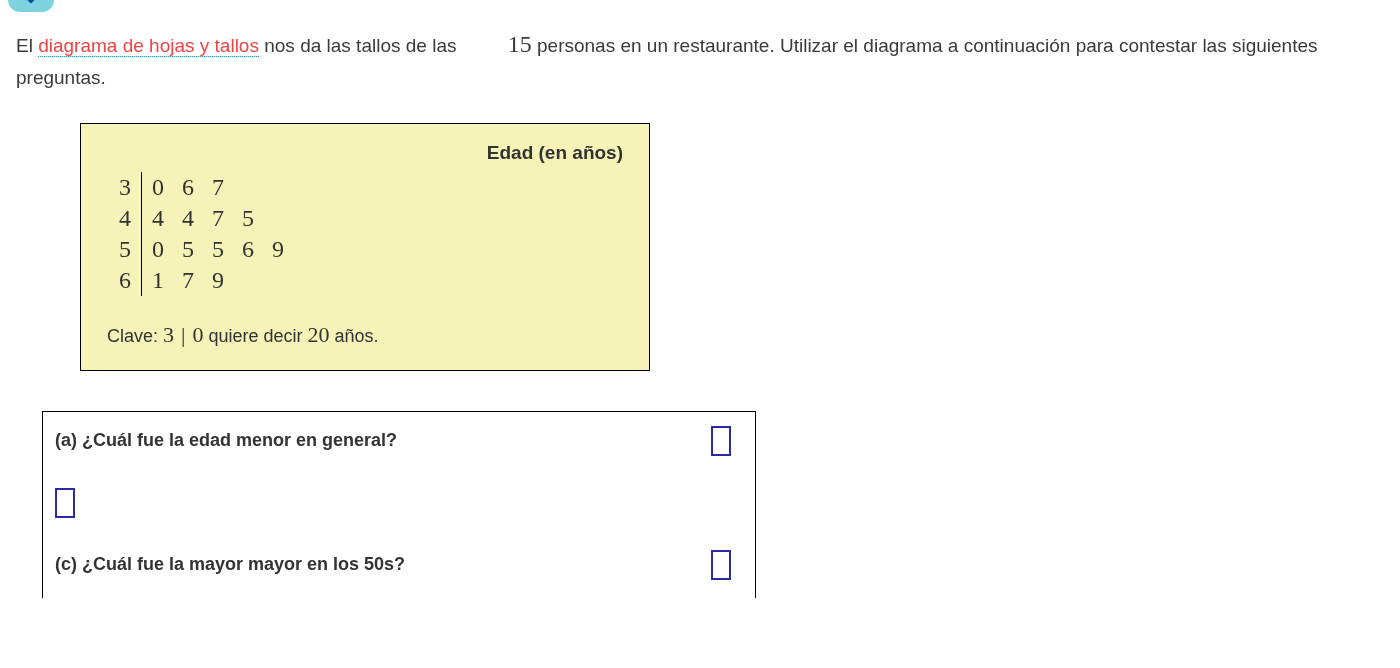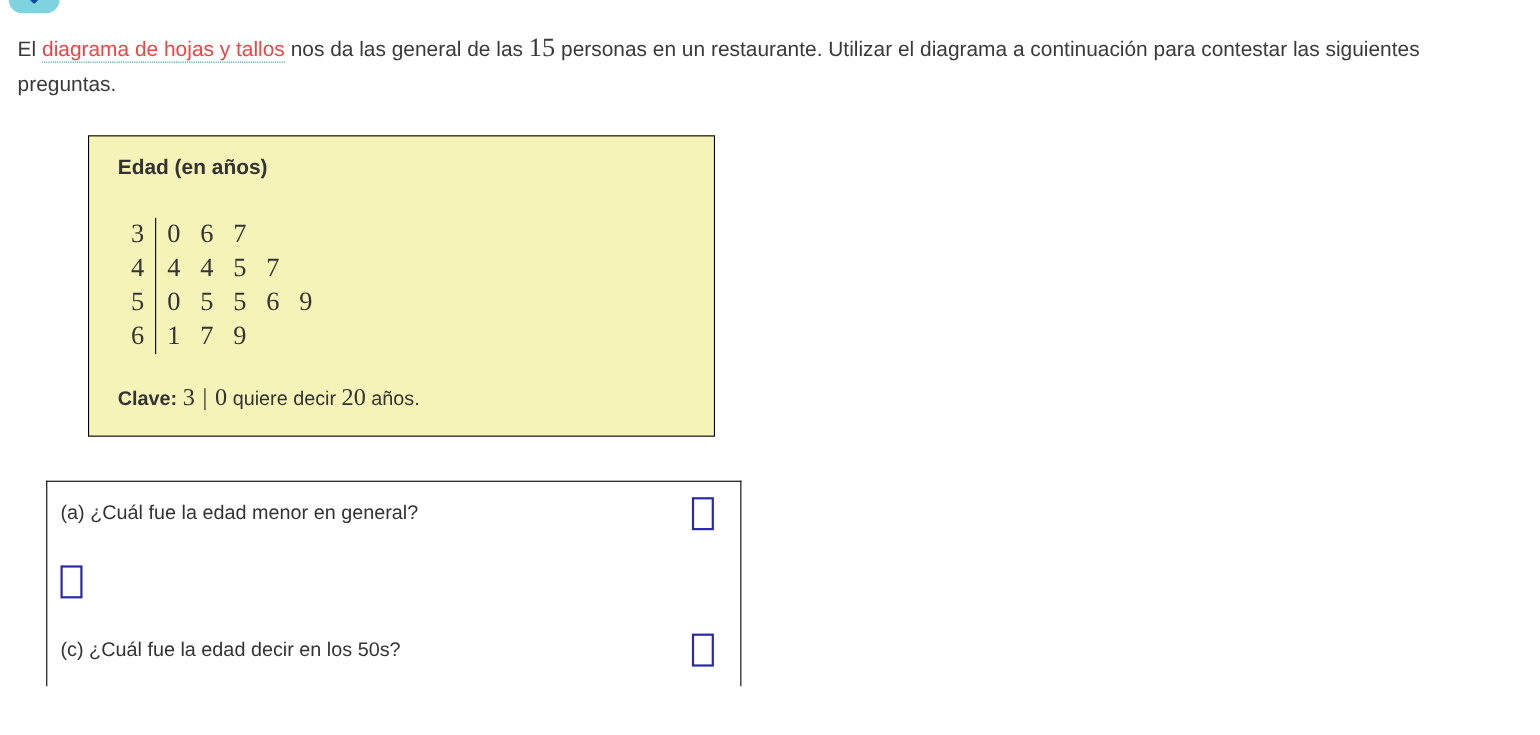--- a/index.html
+++ b/index.html
@@ -32,33 +32,34 @@
     color: #3a3a3a;
   }
   .link {
     color: #ef4444;
     border-bottom: 1px dotted #1a9aa0;
     cursor: pointer;
   }
   .bignum {
     font-family: "Times New Roman", Times, serif;
     font-size: 24px;
+    margin-left: 46px;
   }
   .stem-box {
     margin: 30px 0 0 80px;
     width: 570px;
     border: 1px solid #000;
     background: #f5f3b8;
     padding: 18px 26px 22px 26px;
   }
   .stem-title {
-    text-align: left;
+    text-align: right;
     font-weight: bold;
     font-size: 19px;
-    margin-bottom: 34px;
+    margin-bottom: 8px;
   }
   .stem-plot {
     font-family: "Times New Roman", Times, serif;
     font-size: 24px;
     display: table;
     border-collapse: collapse;
     margin-left: 8px;
   }
   .stem-row { display: table-row; }
   .stem-cell {
@@ -70,28 +71,29 @@
   }
   .leaf-cell {
     display: table-cell;
     padding: 2px 0 2px 10px;
     letter-spacing: 6px;
   }
   .key-line {
     margin-top: 26px;
     font-size: 18px;
   }
-  .key-line .kb { font-weight: bold; text-align: center; }
+  .key-line .kb { font-weight: normal; text-align: center; }
   .key-line .kn { font-family: "Times New Roman", Times, serif; font-size: 22px; }
   .key-line .ksep { font-family: "Times New Roman", Times, serif; font-size: 22px; padding: 0 2px; }
   .questions-box {
     margin: 40px 0 0 42px;
-    width: 632px;
+    width: 714px;
     border: 1px solid #000;
     border-bottom: none;
+    font-weight: bold;
   }
   .q-row {
     display: flex;
     align-items: center;
     justify-content: space-between;
     padding: 14px 16px 18px 12px;
   }
   .q-text { font-size: 18px; color: #333; }
   .ans-box {
     width: 20px;
@@ -104,33 +106,33 @@
 </head>
 <body>
 
 <div class="chevron-badge">
   <svg width="22" height="22" viewBox="0 0 24 24">
     <path d="M6 9l6 6 6-6" fill="none" stroke="#0d47a1" stroke-width="3" stroke-linecap="round" stroke-linejoin="round"></path>
   </svg>
 </div>
 
 <div class="intro">
-  <span>El </span><span class="link">diagrama de hojas y tallos</span><span> nos da las general de las </span><span class="bignum">15</span><span> personas en un restaurante. Utilizar el diagrama a continuación para contestar las siguientes preguntas.</span>
+  <span>El </span><span class="link">diagrama de hojas y tallos</span><span> nos da las tallos de las </span><span class="bignum">15</span><span> personas en un restaurante. Utilizar el diagrama a continuación para contestar las siguientes preguntas.</span>
 </div>
 
 <div class="stem-box">
   <div class="stem-title">Edad (en años)</div>
   <div class="stem-plot">
     <div class="stem-row">
       <div class="stem-cell">3</div>
       <div class="leaf-cell">0 6 7</div>
     </div>
     <div class="stem-row">
       <div class="stem-cell">4</div>
-      <div class="leaf-cell">4 4 5 7</div>
+      <div class="leaf-cell">4 4 7 5</div>
     </div>
     <div class="stem-row">
       <div class="stem-cell">5</div>
       <div class="leaf-cell">0 5 5 6 9</div>
     </div>
     <div class="stem-row">
       <div class="stem-cell">6</div>
       <div class="leaf-cell">1 7 9</div>
     </div>
   </div>
@@ -145,16 +147,16 @@
 
 <div class="questions-box">
   <div class="q-row">
     <div class="q-text">(a)  ¿Cuál fue la edad menor en general?</div>
     <div class="ans-box"></div>
   </div>
   <div class="q-row">
     <div class="ans-box"></div>
   </div>
   <div class="q-row">
-    <div class="q-text">(c)  ¿Cuál fue la edad decir en los 50s?</div>
+    <div class="q-text">(c)  ¿Cuál fue la mayor mayor en los 50s?</div>
     <div class="ans-box"></div>
   </div>
 </div>
 
 </body></html>

